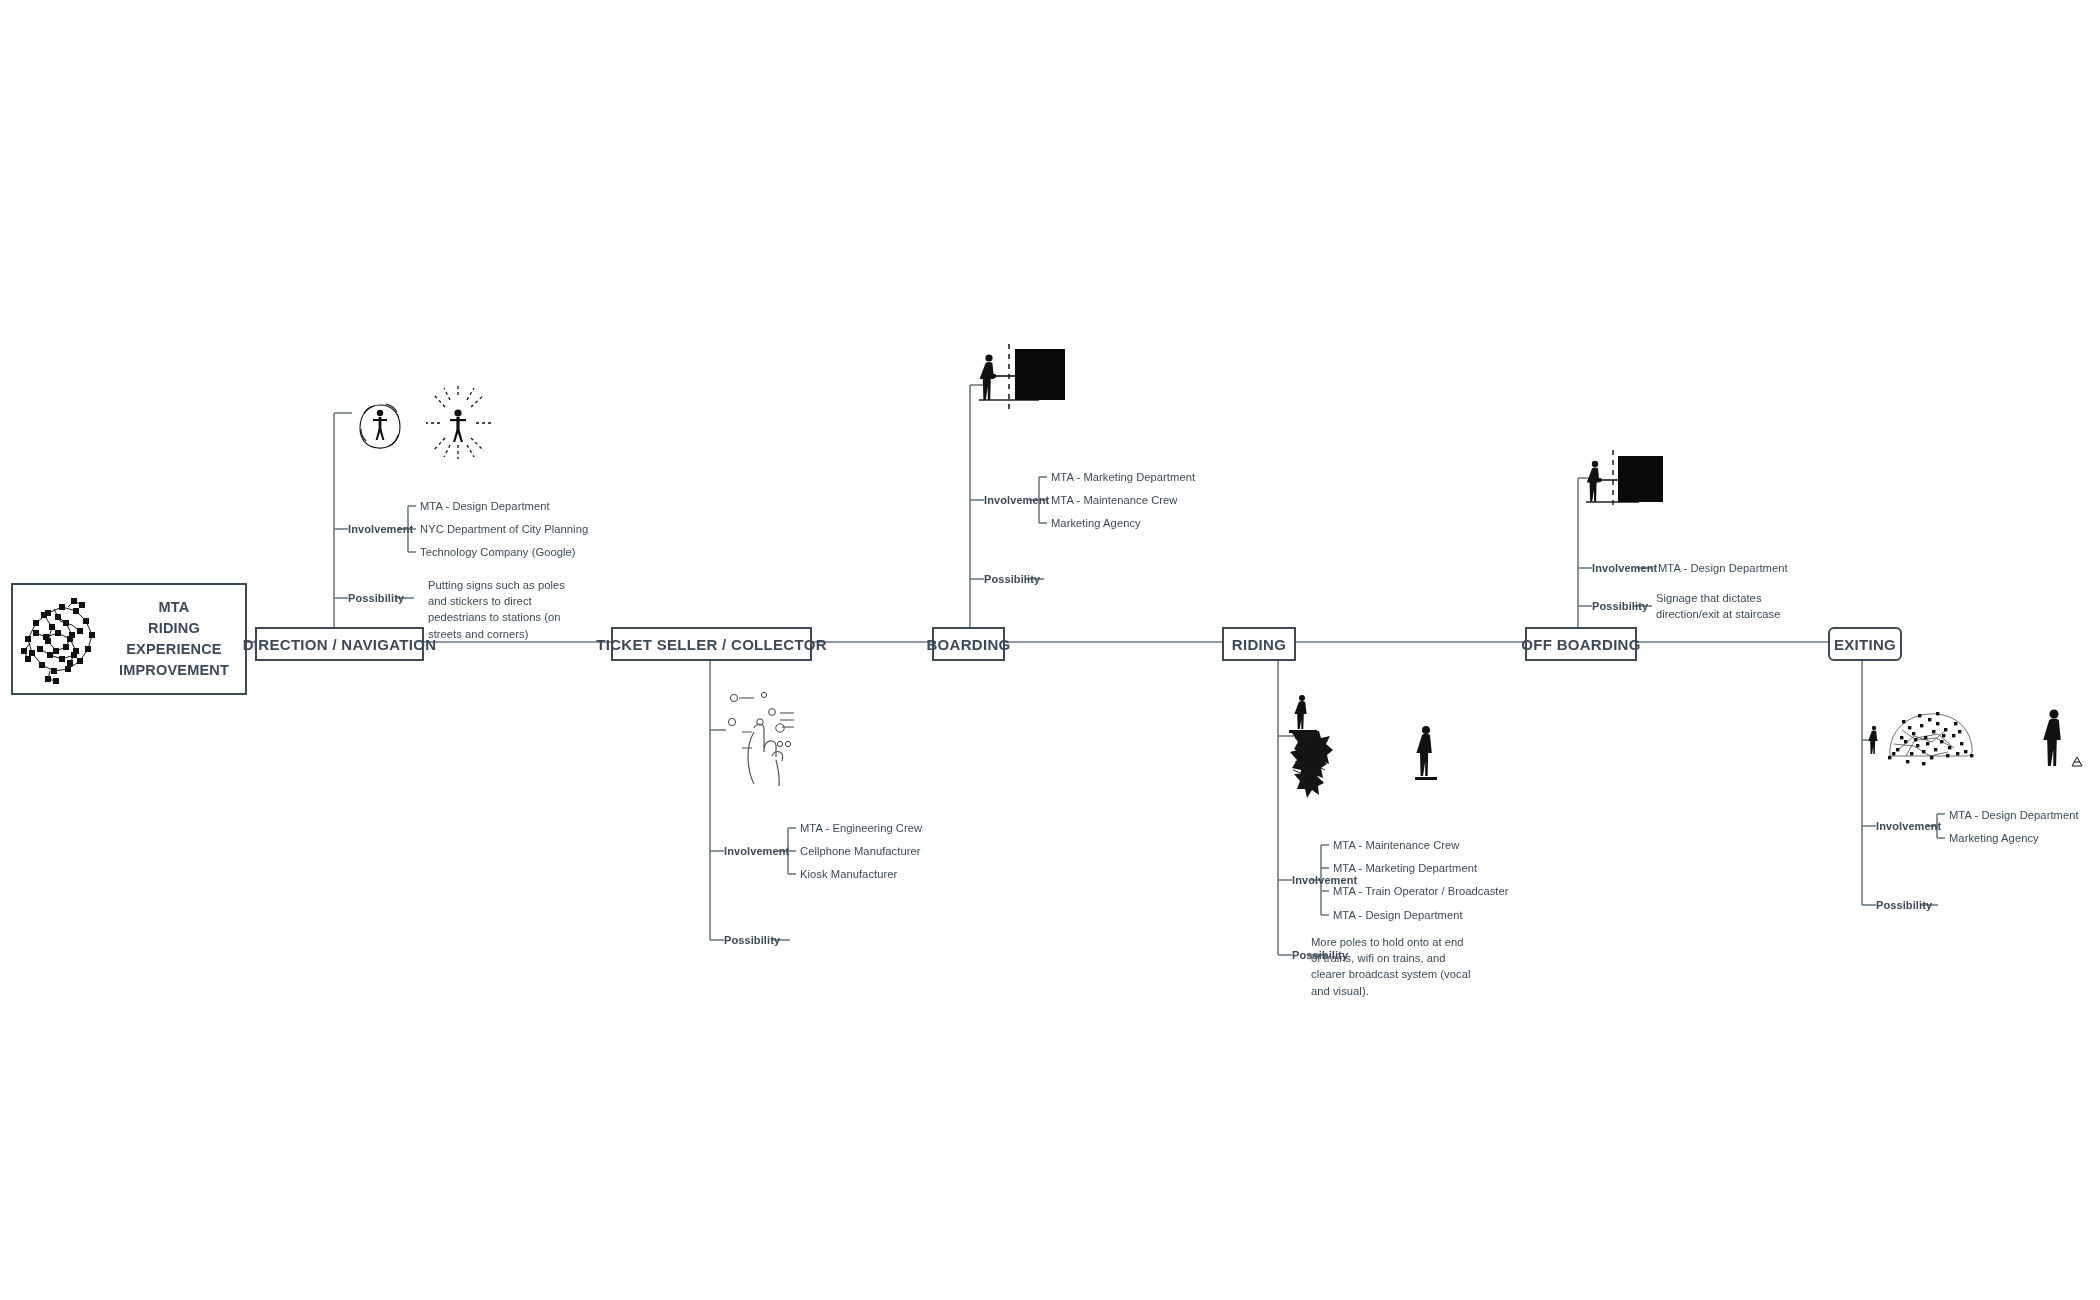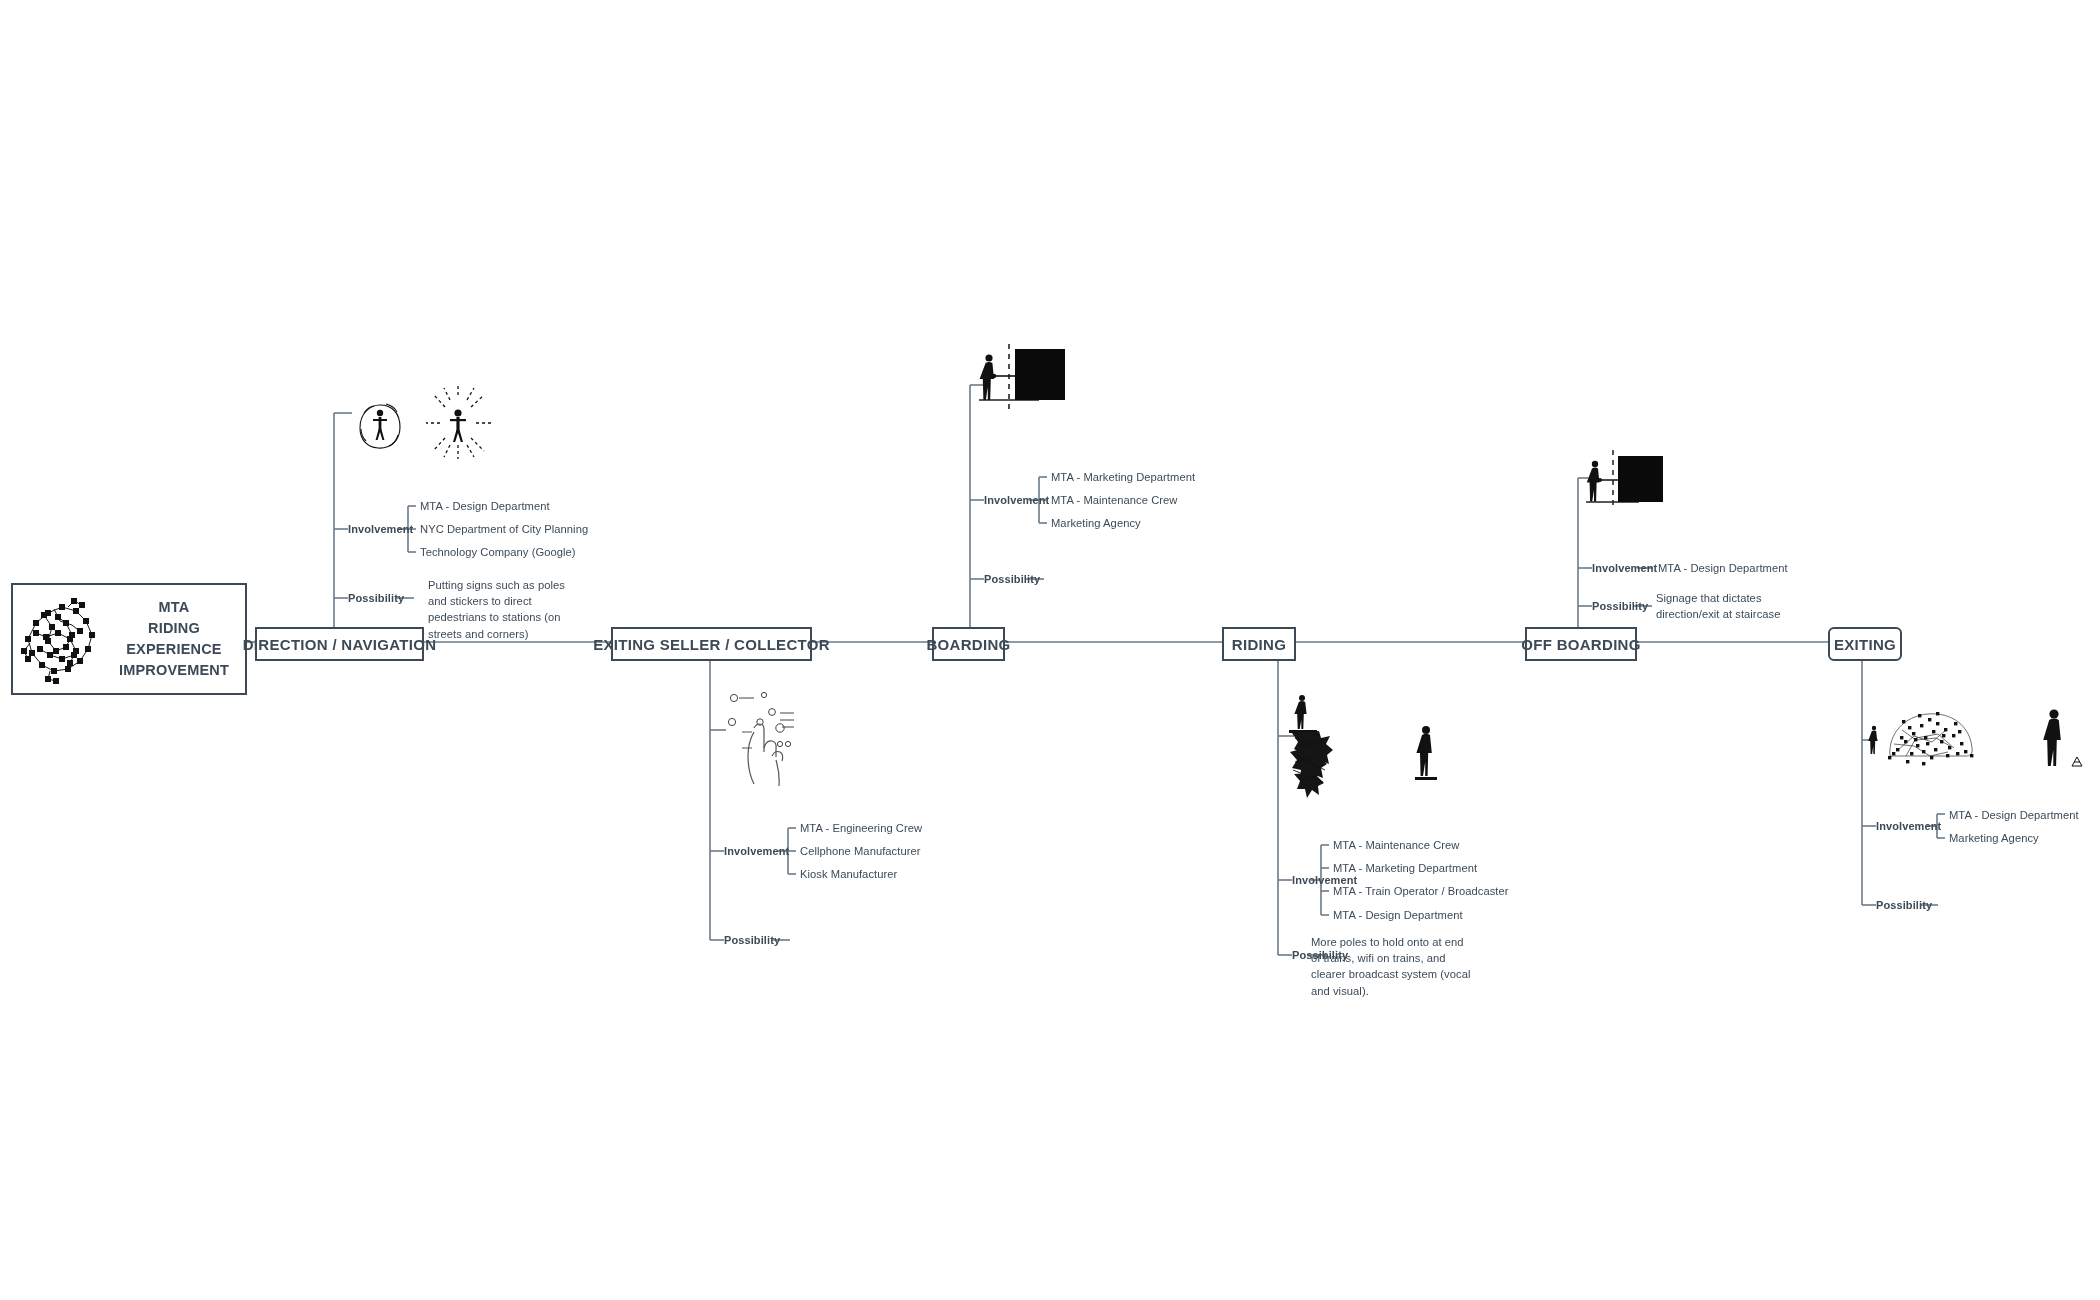--- a/index.html
+++ b/index.html
@@ -169,21 +169,21 @@
       <div>RIDING</div>
       <div>EXPERIENCE</div>
       <div>IMPROVEMENT</div>
     </div>
   </div>
 
   <div class="node" style="left:255px;top:627px;width:165px;">
     <span>DIRECTION / NAVIGATION</span>
   </div>
   <div class="node" style="left:611px;top:627px;width:197px;">
-    <span>EXITING SELLER / COLLECTOR</span>
+    <span>TICKET SELLER / COLLECTOR</span>
   </div>
   <div class="node" style="left:932px;top:627px;width:69px;">
     <span>BOARDING</span>
   </div>
   <div class="node" style="left:1222px;top:627px;width:70px;">
     <span>RIDING</span>
   </div>
   <div class="node" style="left:1525px;top:627px;width:108px;">
     <span>OFF BOARDING</span>
   </div>

